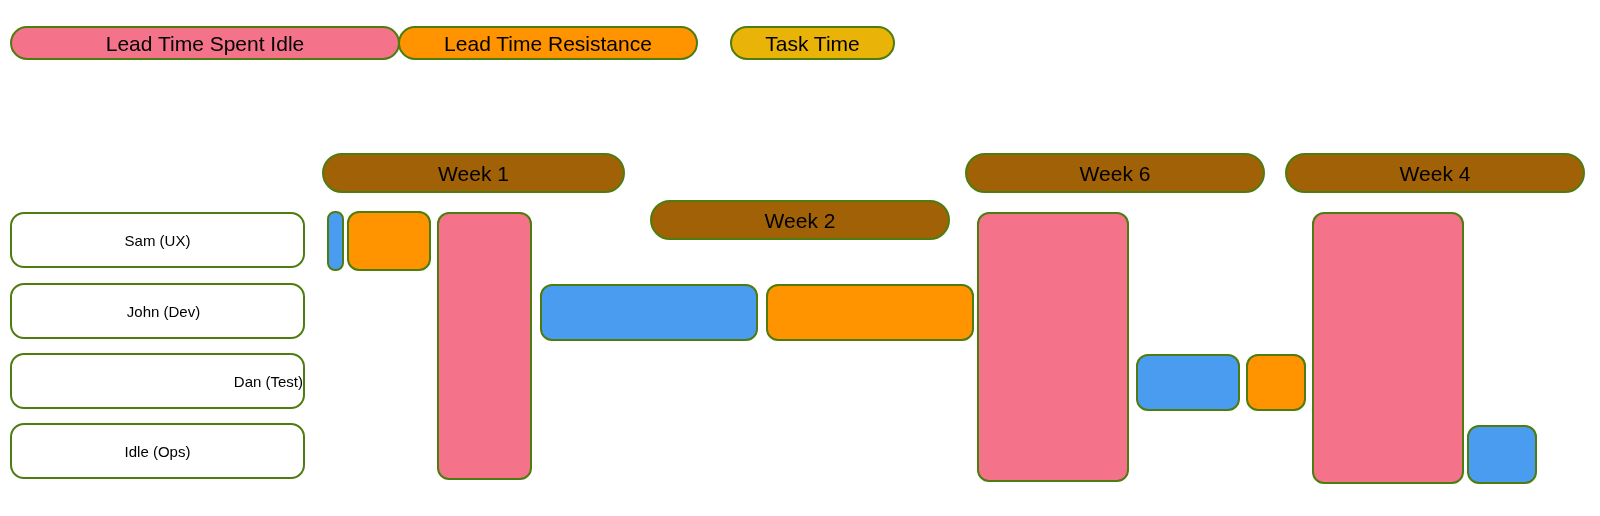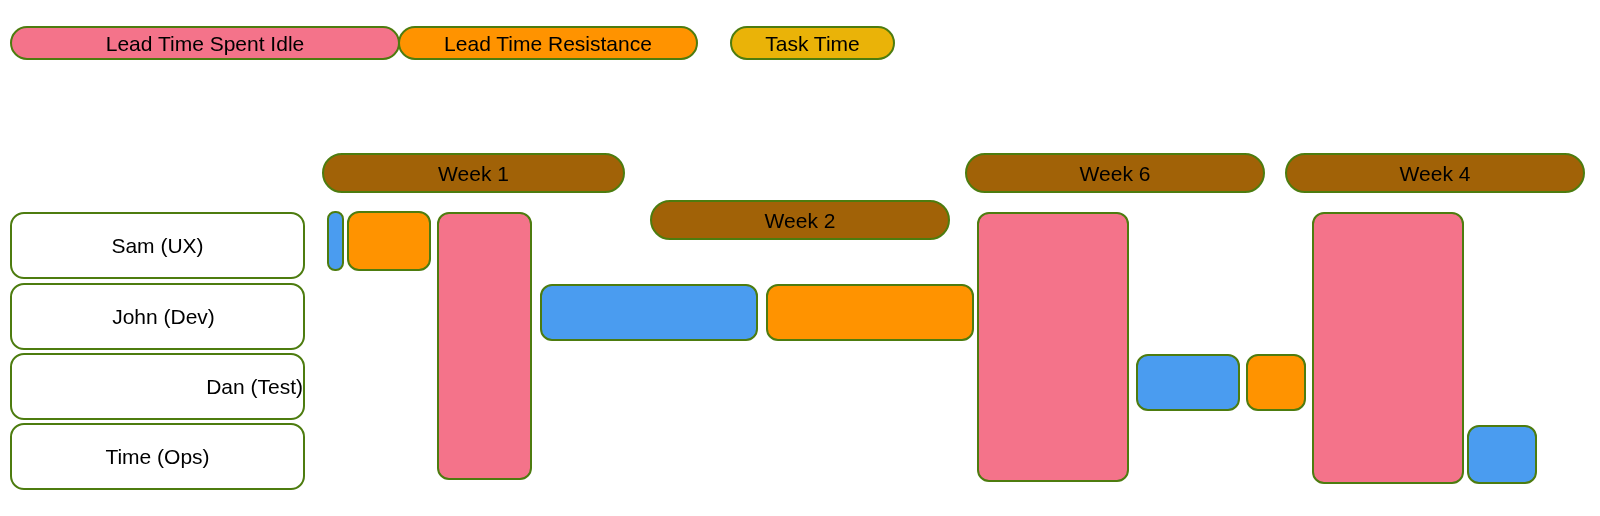--- a/index.html
+++ b/index.html
@@ -44,24 +44,24 @@
   
   .week-pill {
     height: 40px;
     border-radius: 20px;
     background: #a16207;
     font-size: 21px;
   }
 
   
   .row-pill {
-    height: 67px;
+    height: 56px;
     border-radius: 14px;
     background: #ffffff;
-    font-size: 21px;
+    font-size: 15px;
   }
 
   
   .bar {
     border-radius: 12px;
   }
   .bar.narrow { border-radius: 8px; }
 </style>
 </head>
 <body>
@@ -97,21 +97,21 @@
       <div class="pill row-pill" style="left: 10px; top: 212px; width: 295px;">
         <span>Sam (UX)</span>
       </div>
       <div class="pill row-pill" style="left: 10px; top: 283px; width: 295px; padding-left: 12px;">
         <span>John (Dev)</span>
       </div>
       <div class="pill row-pill" style="left: 10px; top: 353px; width: 295px; justify-content: flex-end;">
         <span>Dan (Test)</span>
       </div>
       <div class="pill row-pill" style="left: 10px; top: 423px; width: 295px;">
-        <span>Time (Ops)</span>
+        <span>Idle (Ops)</span>
       </div>
     </div>
   <div id="bars-layer">
       <div class="pill bar narrow" style="left: 327px; top: 211px; width: 17px; height: 60px; background: rgb(74, 156, 240);"></div>
       <div class="pill bar" style="left: 347px; top: 211px; width: 84px; height: 60px; background: rgb(255, 147, 0);"></div>
       <div class="pill bar" style="left: 437px; top: 212px; width: 95px; height: 268px; background: rgb(244, 115, 138);"></div>
       <div class="pill bar" style="left: 540px; top: 284px; width: 218px; height: 57px; background: rgb(74, 156, 240);"></div>
       <div class="pill bar" style="left: 766px; top: 284px; width: 208px; height: 57px; background: rgb(255, 147, 0);"></div>
       <div class="pill bar" style="left: 977px; top: 212px; width: 152px; height: 270px; background: rgb(244, 115, 138);"></div>
       <div class="pill bar" style="left: 1136px; top: 354px; width: 104px; height: 57px; background: rgb(74, 156, 240);"></div>

